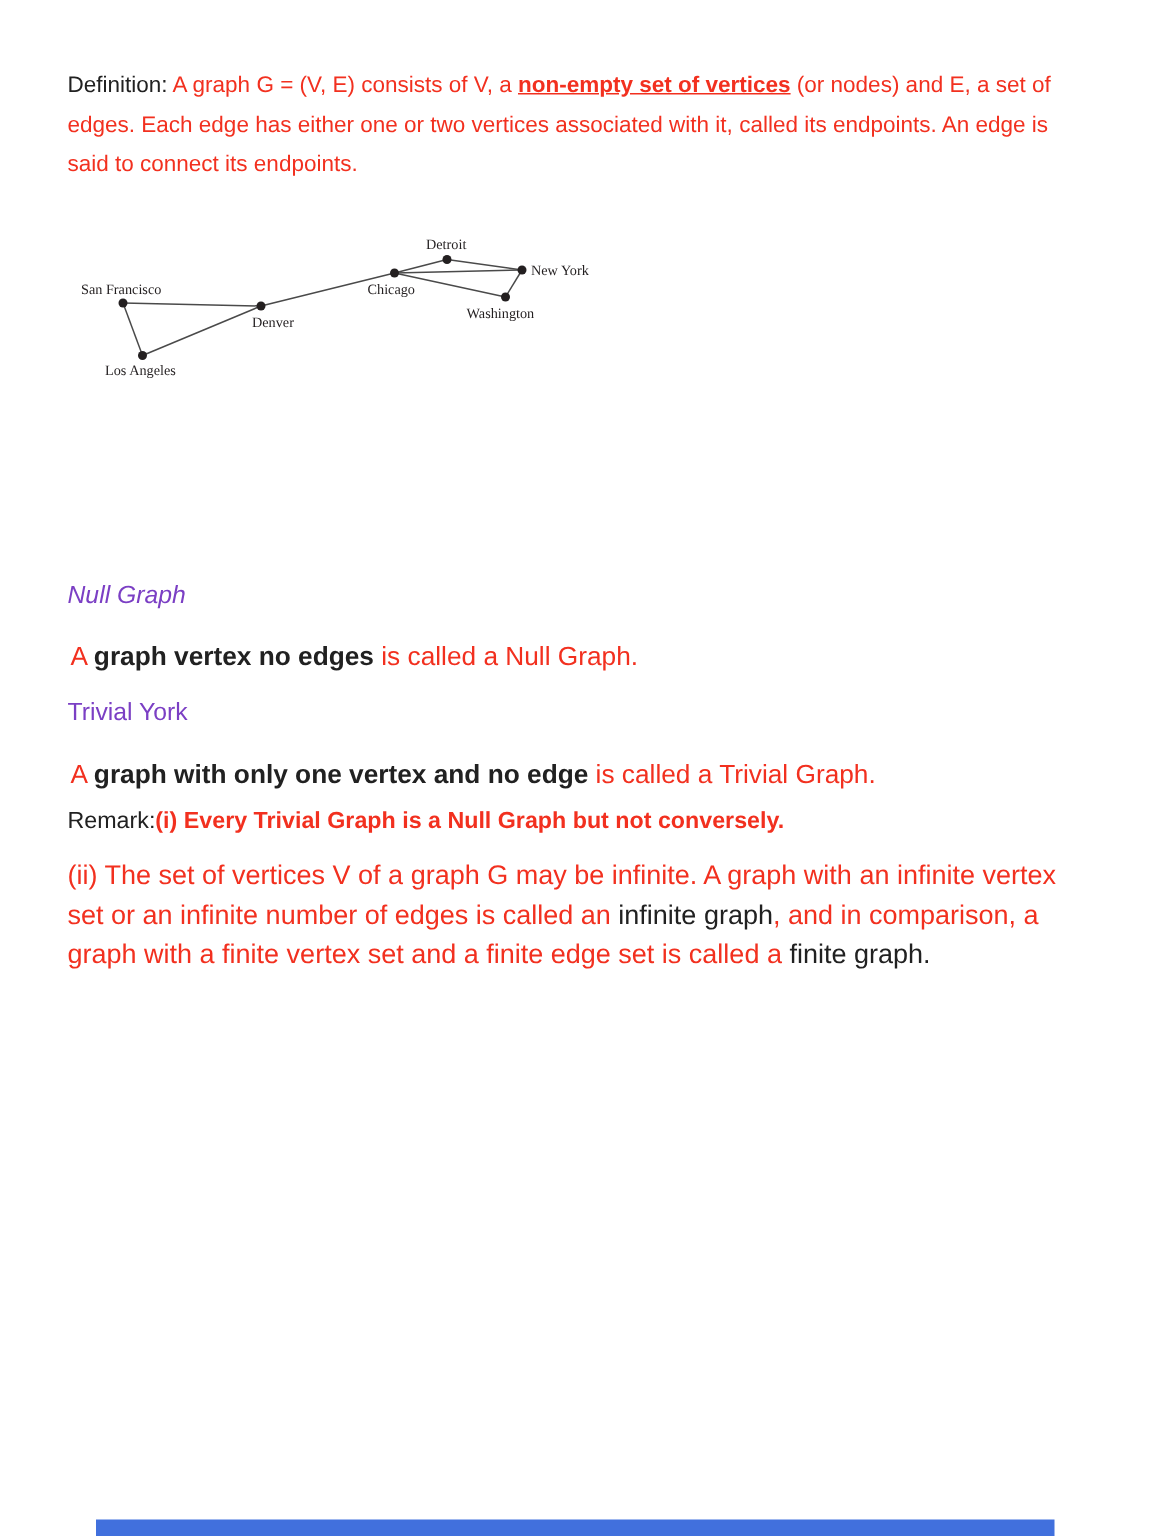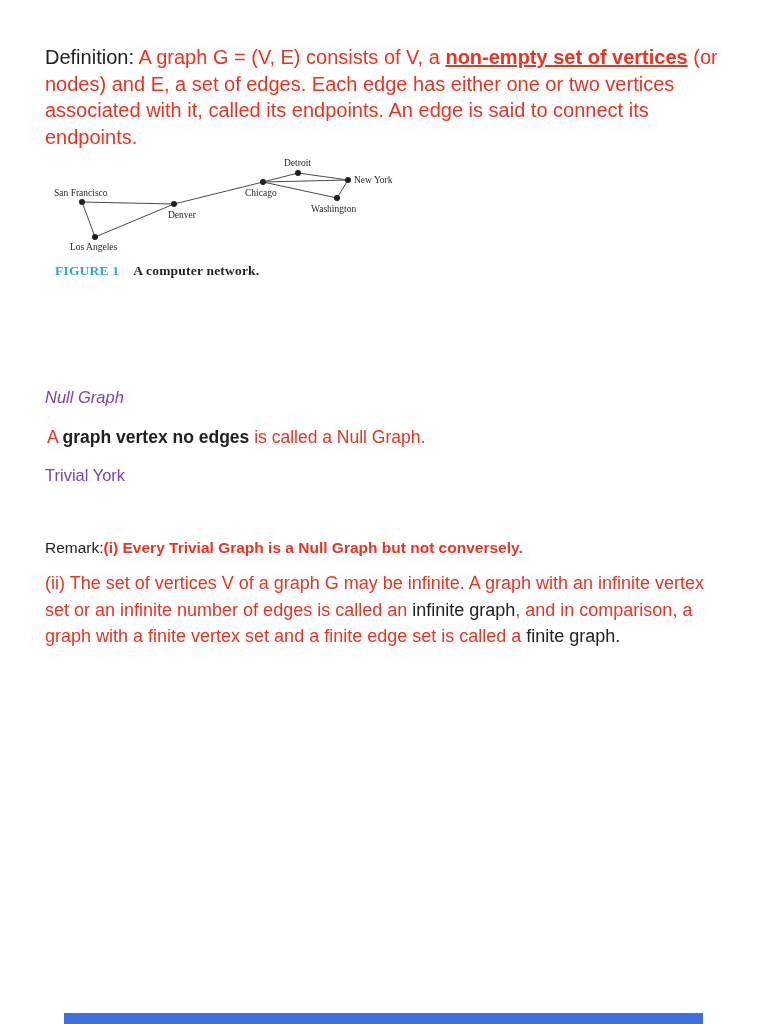--- a/index.html
+++ b/index.html
@@ -8,21 +8,21 @@
     background: #ffffff;
     font-family: "Liberation Sans", sans-serif;
     position: relative; overflow: hidden;
   }
   .page { position: absolute; inset: 0; background: #ffffff; }
 
   .para { position: absolute; margin: 0; }
 
   .definition {
     left: 45px; top: 44px; width: 680px;
-    font-size: 20px; line-height: 26.5px;
+    font-size: 15px; line-height: 26.5px;
     color: var(--ink);
   }
 
   .figure-wrap { position: absolute; left: 40px; top: 148px; width: 430px; height: 140px; }
   .figure-svg { position: absolute; left: 0; top: 0; }
   .figure-svg line { stroke: #4a4a4a; stroke-width: 1; }
   .figure-svg circle { fill: var(--figure-ink); }
   .figure-svg text {
     font-family: "Liberation Serif", serif;
     font-size: 9.5px; fill: var(--figure-ink);
@@ -92,30 +92,28 @@
       <text x="14" y="48">San Francisco</text>
       <text x="30" y="102">Los Angeles</text>
       <text x="128" y="70">Denver</text>
       <text x="205" y="48">Chicago</text>
       <text x="244" y="18">Detroit</text>
       <text x="314" y="35">New York</text>
       <text x="271" y="64">Washington</text>
     </svg>
   </div>
 
-  <div class="figure-caption">
-    <span class="fig-label">FIGURE 1</span><span>A computer network.</span>
-  </div>
 
   <h2 class="section-heading h-null">Null Graph</h2>
 
   <p class="para statement s-null"><span style="color: rgb(242, 48, 31);">A </span><span style="color: rgb(33, 33, 33); font-weight: bold;">graph vertex no edges </span><span style="color: rgb(242, 48, 31);">is called a Null Graph.</span></p>
 
   <h2 class="section-heading h-trivial">Trivial York</h2>
 
+  <p class="para statement s-trivial"><span style="color: rgb(242, 48, 31);">A </span><span style="color: rgb(33, 33, 33); font-weight: bold;">graph with only one vertex and no edge </span><span style="color: rgb(242, 48, 31);">is called a Trivial Graph.</span></p>
 
   <p class="para remark1"><span style="color: rgb(33, 33, 33);">Remark:</span><span style="color: rgb(242, 48, 31); font-weight: bold;">(i) Every Trivial Graph is a Null Graph but not conversely.</span></p>
 
   <p class="para remark2"><span style="color: rgb(242, 48, 31);">(ii) The set of vertices V of a graph G may be infinite. A graph with an infinite vertex set or an infinite number of edges is called an </span><span style="color: rgb(33, 33, 33);">infinite graph</span><span style="color: rgb(242, 48, 31);">, and in comparison, a graph with a finite vertex set and a finite edge set is called a </span><span style="color: rgb(33, 33, 33);">finite graph.</span></p>
 
   <div class="bottom-bar"></div>
 
 </div>
 
 </body></html>

